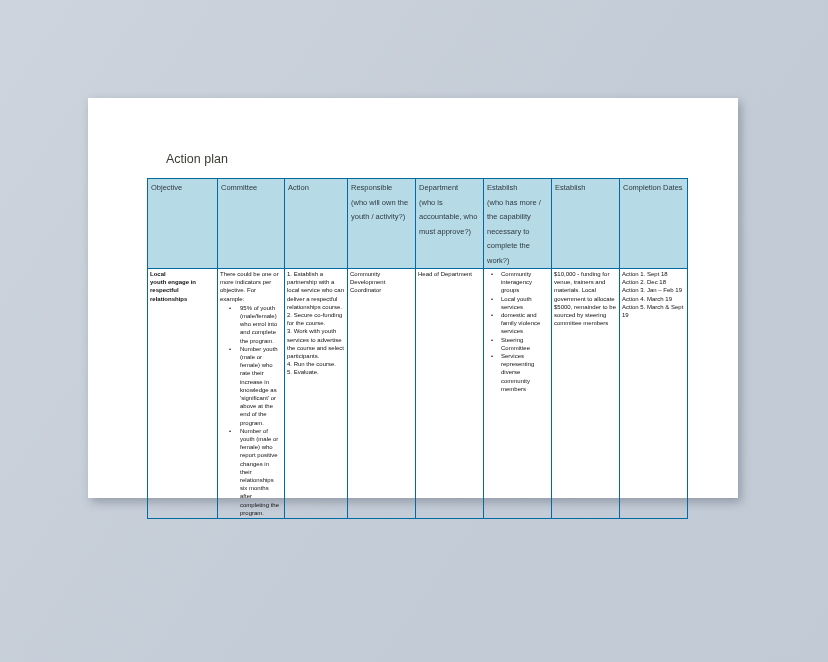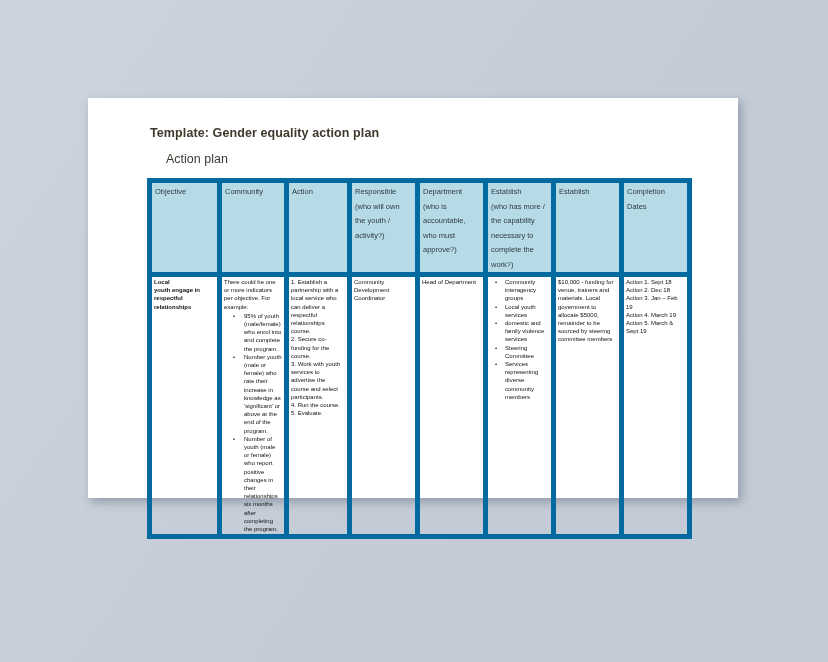--- a/index.html
+++ b/index.html
@@ -42,21 +42,21 @@
   }
   table.plan-table {
     position: absolute;
     left: 59px;
     top: 80px;
     width: 540px;
     border-collapse: collapse;
     table-layout: fixed;
   }
   .plan-table th, .plan-table td {
-    border: 5px solid #0369a1;
+    border: 1px solid #0369a1;
     vertical-align: top;
     overflow: hidden;
   }
   .plan-table th {
     background: #b7dbe6;
     color: #2e3a42;
     font-weight: normal;
     text-align: left;
     font-size: 7.5px;
     line-height: 14.5px;
@@ -97,21 +97,20 @@
     top: 0;
   }
   .intro { margin: 0 0 1px 0; }
 </style>
 </head>
 <body>
 
 <div class="stage">
   <div class="page">
 
-    <div class="doc-title">Template: Gender equality action plan</div>
 
     <div class="doc-subtitle">Action plan</div>
 
     <table class="plan-table">
       <colgroup>
         <col style="width:70px">
           <col style="width:67px">
           <col style="width:63px">
         <col style="width:68px">
           <col style="width:68px">
@@ -119,21 +118,21 @@
         <col style="width:68px">
           <col style="width:68px">
       </colgroup>
       <thead>
         <tr>
           <th>
             <span class="hdr-label">Objective</span>
             <span class="hdr-sub"></span>
           </th>
           <th>
-            <span class="hdr-label">Community</span>
+            <span class="hdr-label">Committee</span>
             <span class="hdr-sub"></span>
           </th>
           <th>
             <span class="hdr-label">Action</span>
             <span class="hdr-sub"></span>
           </th>
           <th>
             <span class="hdr-label">Responsible</span>
             <span class="hdr-sub">(who will own the youth / activity?)</span>
           </th>

